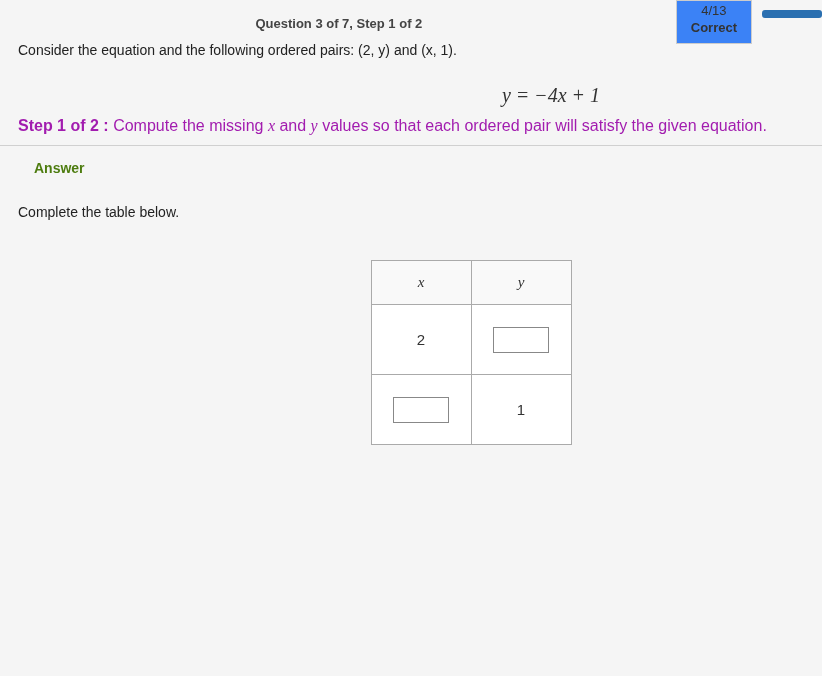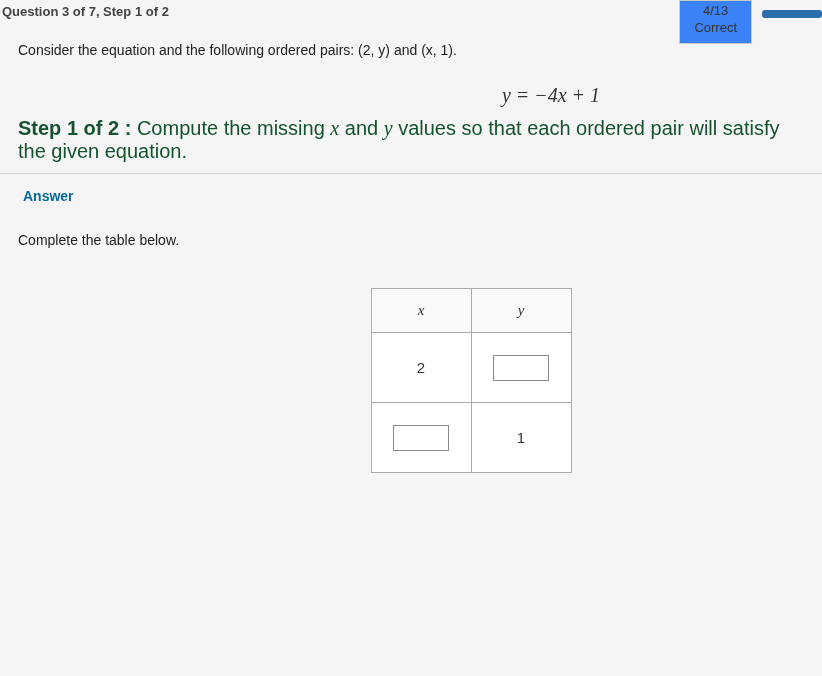--- a/index.html
+++ b/index.html
@@ -18,37 +18,38 @@
     .header-row {
       display: flex;
       align-items: flex-start;
       padding: 0 0 0 2px;
       height: 28px;
     }
     .question-label {
       font-size: 13px;
       font-weight: bold;
       color: #444;
-      padding-top: 4px;
+      padding-top: 16px;
       flex: 1;
+      text-align: center;
     }
     .score-box {
       border: 1px solid #ccc;
       background: #3b82f6;
       padding: 2px 14px 6px 14px;
       text-align: center;
       font-size: 13px;
       line-height: 1.3;
       margin-right: 10px;
     }
     .score-fraction {
       display: block;
     }
     .score-correct {
-      font-weight: normal;
+      font-weight: bold;
       display: block;
     }
     .progress-seg {
       width: 60px;
       height: 8px;
       background: #2a6fb0;
       border-radius: 3px;
       margin-top: 10px;
     }
     .content {
@@ -60,41 +61,41 @@
     }
     .equation {
       text-align: center;
       font-family: 'Times New Roman', serif;
       font-style: italic;
       font-size: 20px;
       margin: 26px 0 10px 0;
       padding-left: 280px;
     }
     .step-line {
-      font-size: 20px;
-      color: #14532d;
+      font-size: 16px;
+      color: #a21caf;
       margin-bottom: 10px;
     }
     .step-bold {
       font-weight: bold;
     }
     .italic-var {
       font-style: italic;
       font-family: 'Times New Roman', serif;
     }
     .hr {
       border: none;
       border-top: 1px solid #d0d0d0;
       margin: 6px -18px 0 -18px;
     }
     .answer-heading {
       font-weight: bold;
       font-size: 14px;
-      margin: 14px 0 28px 5px;
-      color: #0369a1;
+      margin: 14px 0 28px 16px;
+      color: #4d7c0f;
     }
     .complete-line {
       font-size: 14px;
       color: #222;
       margin-bottom: 40px;
     }
     .table-wrap {
       display: flex;
       justify-content: center;
       padding-left: 120px;

